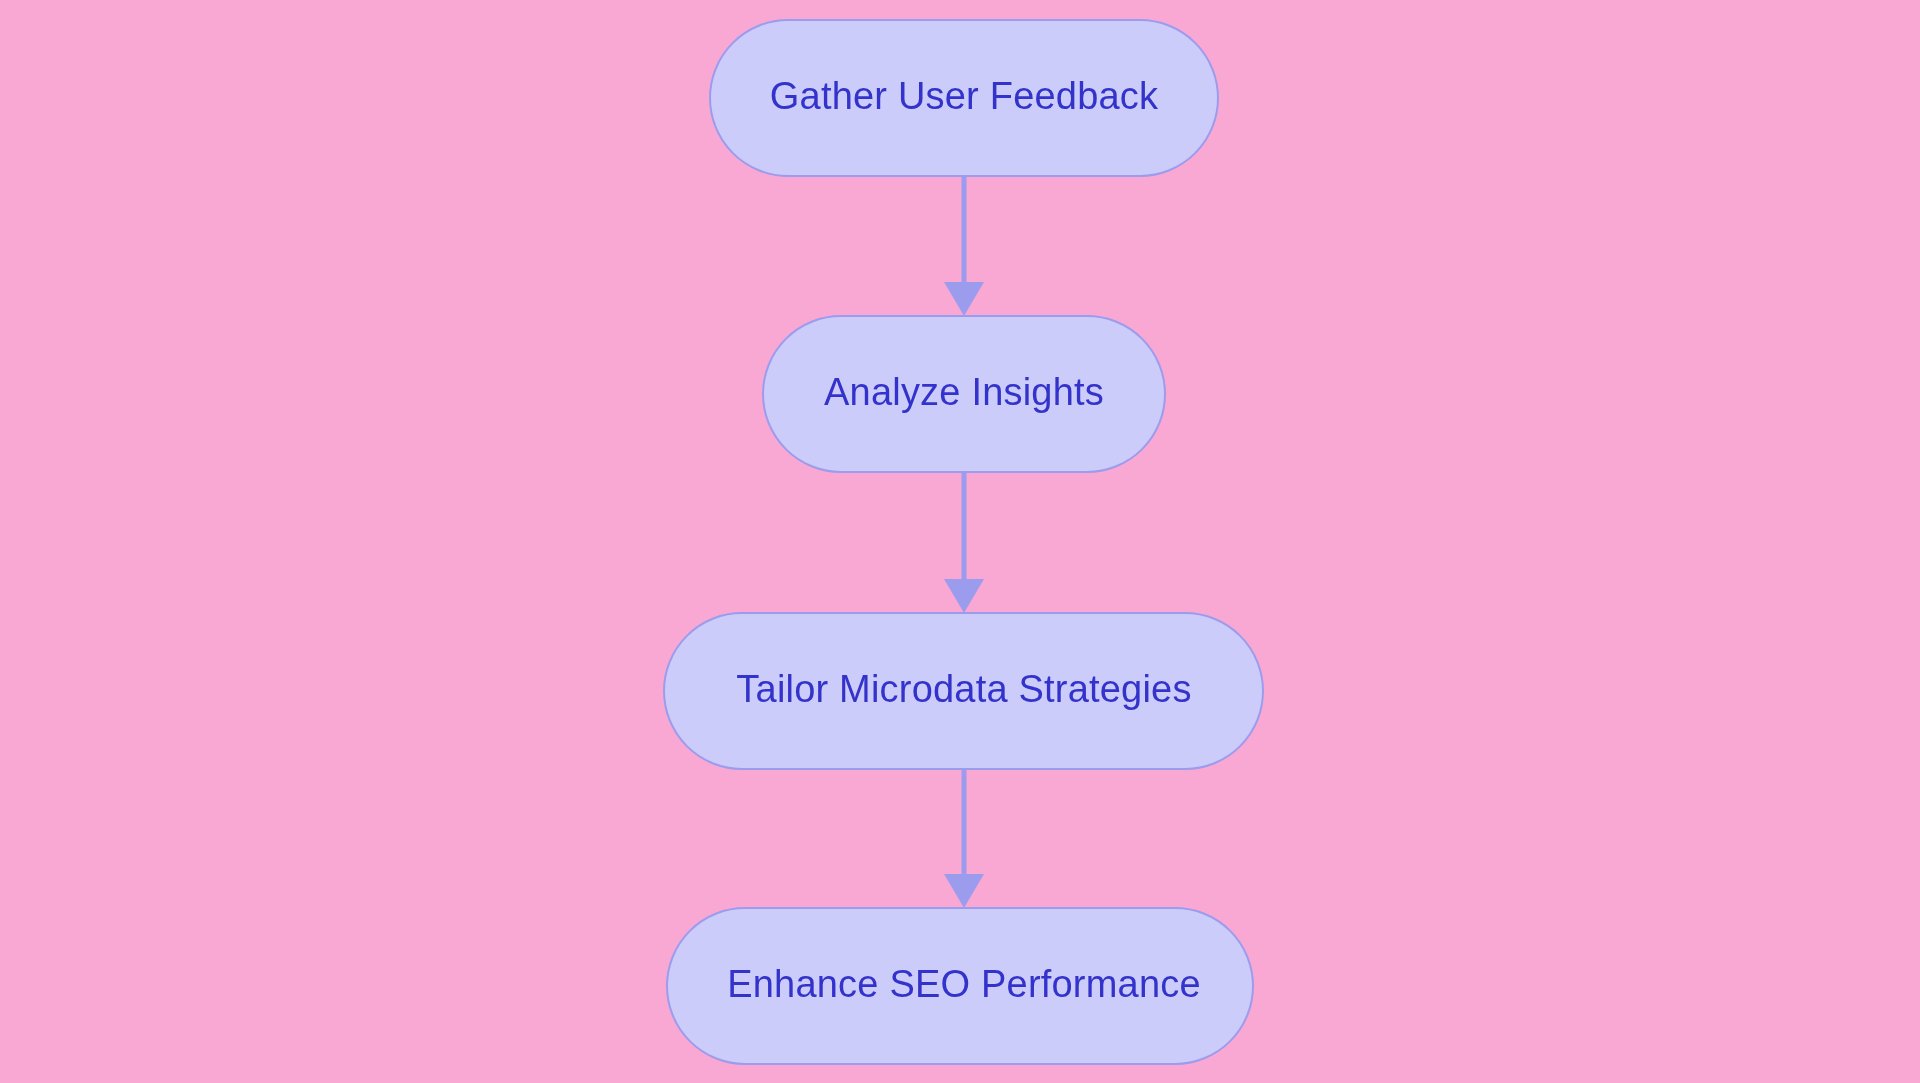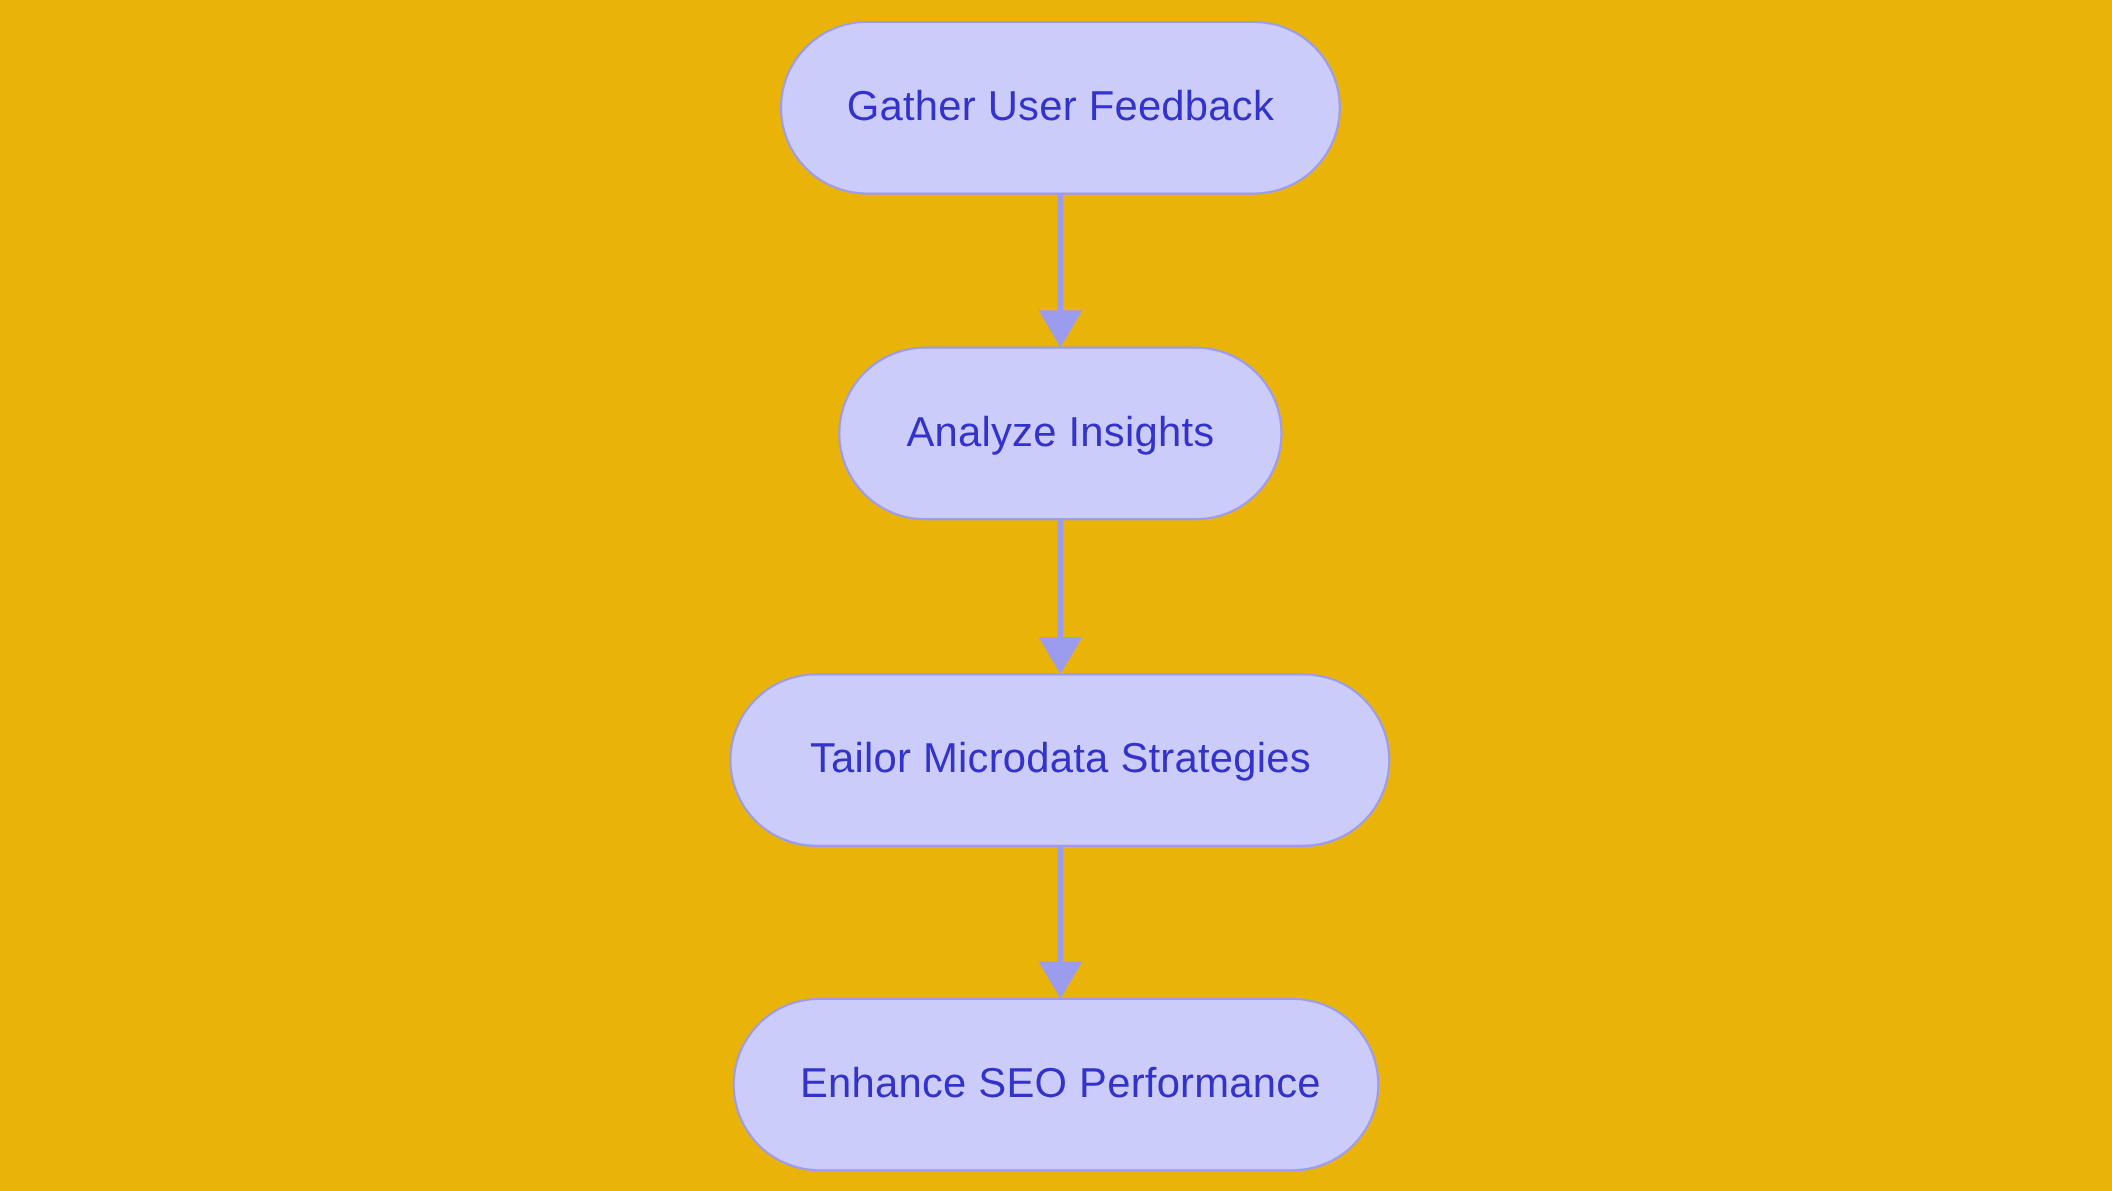--- a/index.html
+++ b/index.html
@@ -8,21 +8,21 @@
     padding: 0;
     background: #ffffff;
   }
   body {
     font-family: "Liberation Sans", sans-serif;
   }
   #canvas {
     position: relative;
     width: 1920px;
     height: 1083px;
-    background: #eab308;
+    background: #f9a8d4;
     overflow: hidden;
   }
   #flow-svg {
     position: absolute;
     left: 0;
     top: 0;
     width: 1920px;
     height: 1083px;
     display: block;
   }

